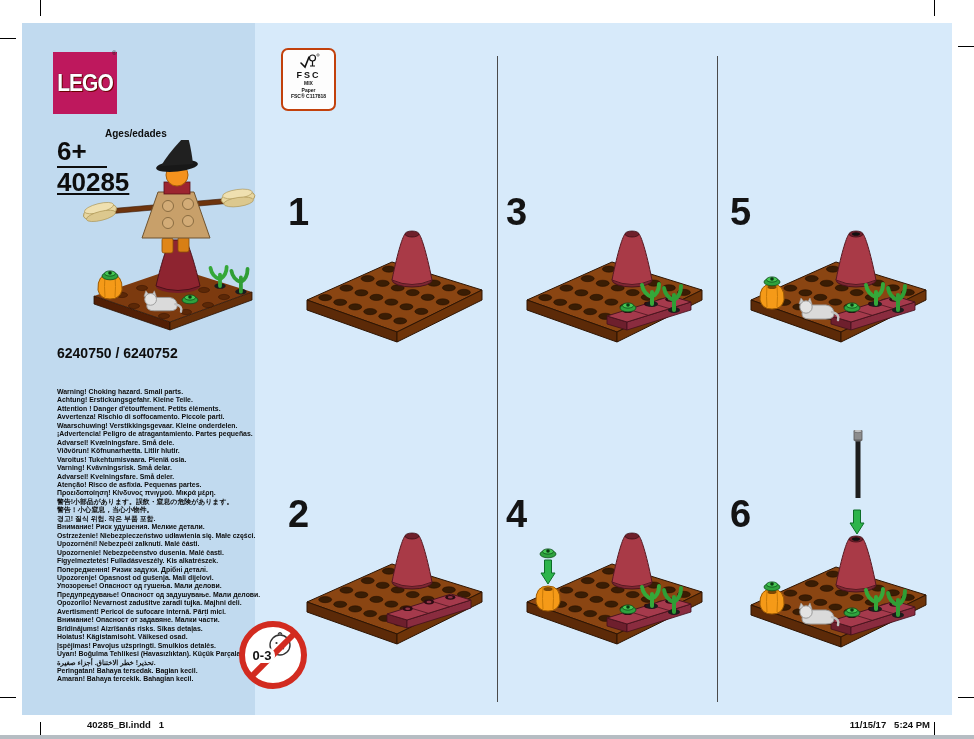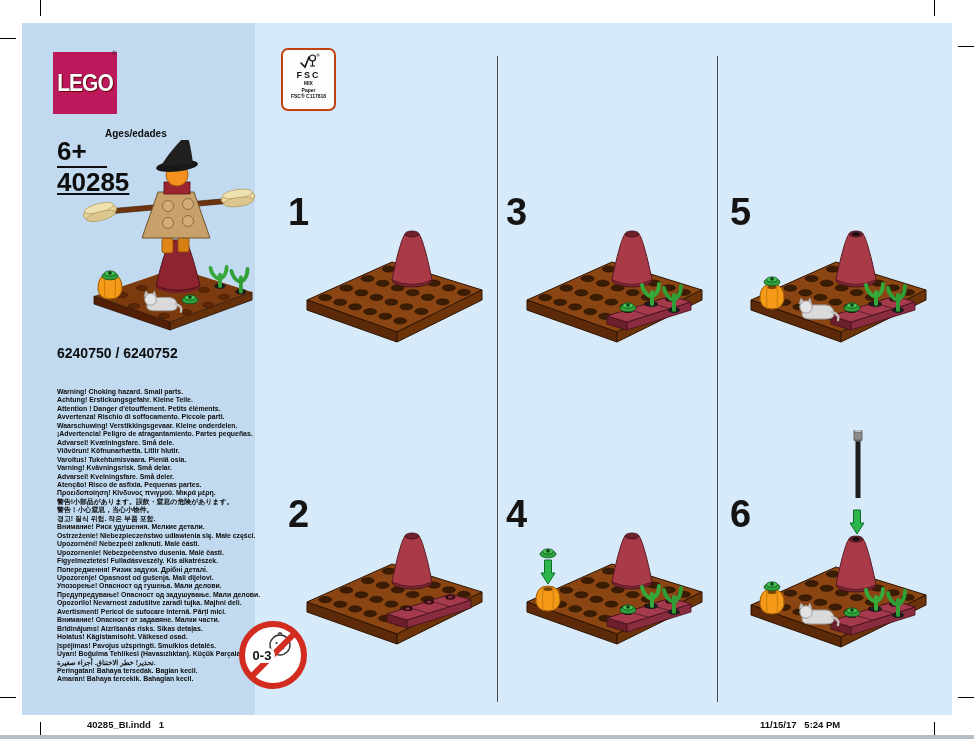--- a/index.html
+++ b/index.html
@@ -21,21 +21,21 @@
   .setnum-big{left:57px;top:169px;font-size:26px;font-weight:bold;color:#0d0d0d;line-height:1;text-decoration:underline;}
   .element-ids{left:57px;top:345px;font-size:14px;font-weight:bold;color:#0d0d0d;}
   .warnings{left:57px;top:388px;width:312px;font-size:6.9px;line-height:8.45px;
             font-weight:bold;color:#0d0d0d;}
   .step-num{font-size:38px;font-weight:bold;color:#141414;line-height:1;}
   .fsc-box{left:281px;top:48px;width:55px;height:63px;background:#fdfdfd;border:2px solid #c2410c;
            border-radius:7px;display:flex;flex-direction:column;align-items:center;padding-top:3px;box-sizing:border-box;}
   .fsc-acronym{font-size:9px;font-weight:bold;letter-spacing:2px;color:#111;line-height:9px;}
   .fsc-line{font-size:5px;font-weight:bold;color:#111;line-height:6.5px;}
   .footer-left{left:55px;top:719px;font-size:9.5px;font-weight:bold;color:#111;white-space:pre;margin-left:32px;}
-  .footer-right{left:760px;top:719px;width:170px;font-size:9.5px;font-weight:bold;color:#111;white-space:pre;}
+  .footer-right{left:760px;top:719px;width:170px;text-align:right;font-size:9.5px;font-weight:bold;color:#111;white-space:pre;}
   .bottom-strip{left:0;top:735px;width:974px;height:4px;background:#b6bdc3;}
 </style>
 </head>
 <body>
 
 <div class="canvas">
 
   <svg width="0" height="0" style="position:absolute" aria-hidden="true">
     <defs>
       <g id="baseplate">

